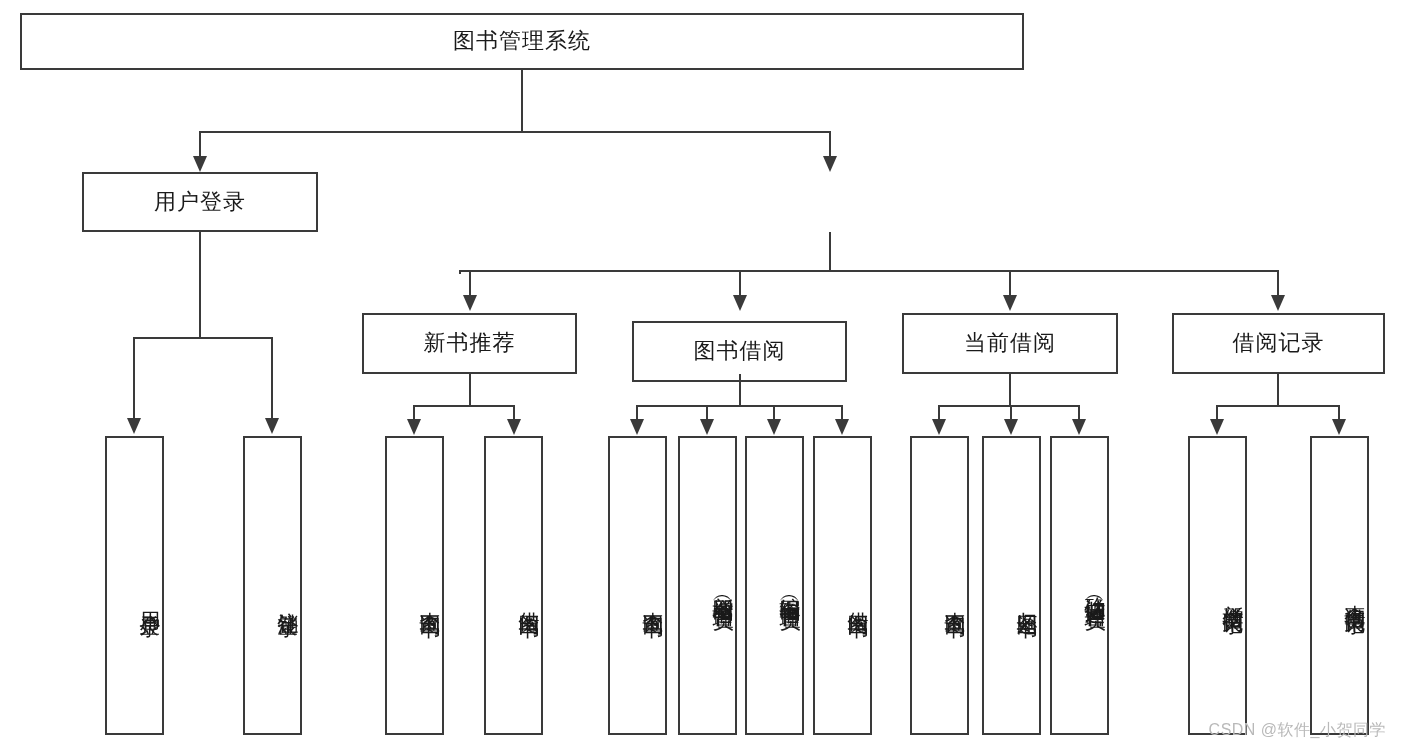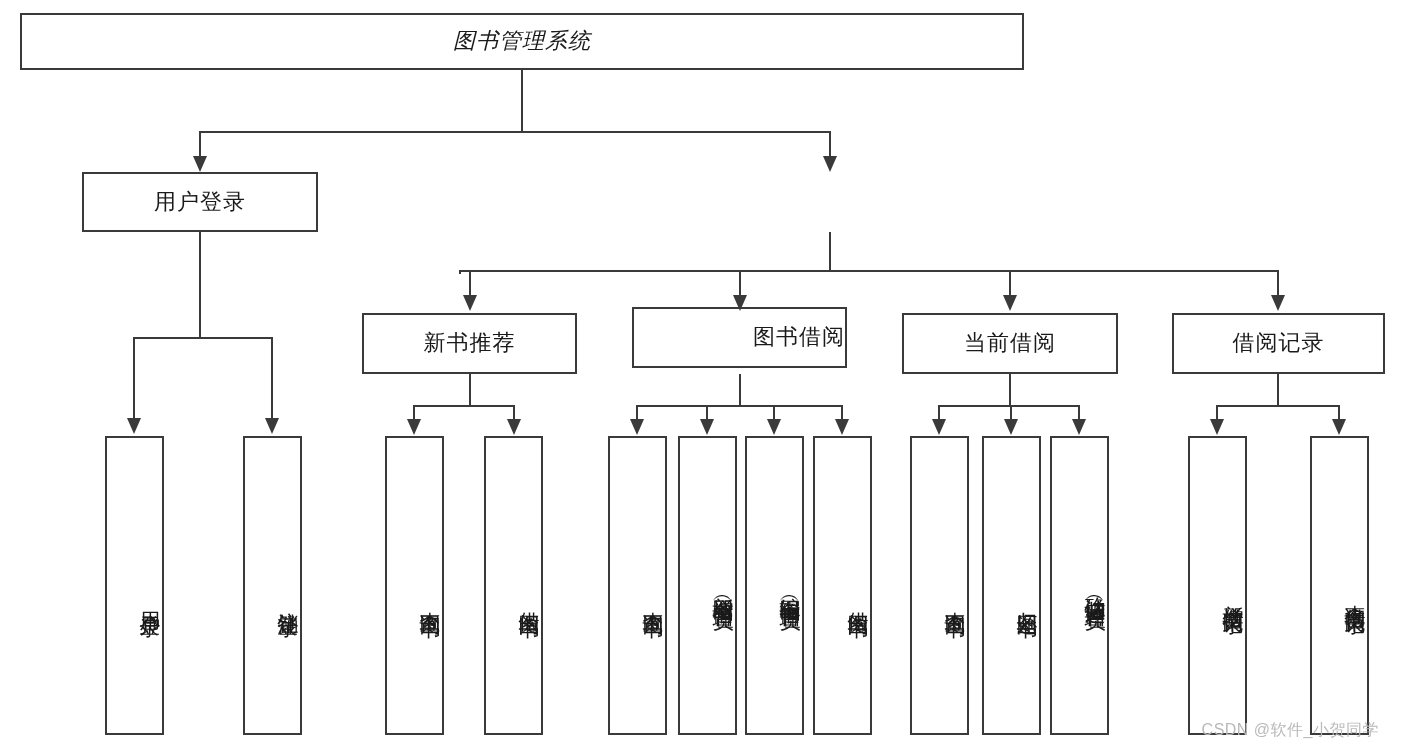--- a/index.html
+++ b/index.html
@@ -29,21 +29,20 @@
     justify-content: center;
     color: #1a1a1a;
     letter-spacing: 1px;
   }
   .node.h {               
     font-size: 22px;
     line-height: 1.2;
   }
   .node.root {
     font-size: 22px;
-    font-style: italic;
   }
   .node.v {               
     writing-mode: vertical-rl;
     text-orientation: upright;
     font-size: 21px;
     line-height: 1.18;
     letter-spacing: 2px;
     align-items: flex-start;
     justify-content: center;
     padding-top: 26px;
@@ -66,21 +65,21 @@
     width: 0;
     height: 0;
     border-left: 7px solid transparent;
     border-right: 7px solid transparent;
     border-top: 16px solid #3a3a3a;
   }
 
   
   #watermark {
     position: absolute;
-    right: 26px;
+    right: 19px;
     bottom: 6px;
     font-size: 16px;
     color: #b9b9b9;
     letter-spacing: 0.5px;
     white-space: nowrap;
     user-select: none;
   }
 </style>
 </head>
 <body>
@@ -93,21 +92,21 @@
 
   <div class="node h" style="left:82px; top:172px; width:236px; height:60px;">
     <span class="label">用户登录</span>
   </div>
 
 
   <div class="node h" style="left:362px; top:313px; width:215px; height:61px;text-align:center;">
     <span class="label">新书推荐</span>
   </div>
 
-  <div class="node h" style="left:632px; top:307px; width:215px; height:61px;justify-content:flex-end;">
+  <div class="node h" style="left:632px; top:321px; width:215px; height:61px;">
     <span class="label">图书借阅</span>
   </div>
 
   <div class="node h" style="left:1172px; top:313px; width:213px; height:61px;">
     <span class="label">借阅记录</span>
   </div>
 
   <div class="node h" style="left:902px; top:313px; width:216px; height:61px;">
     <span class="label">当前借阅</span>
   </div>

